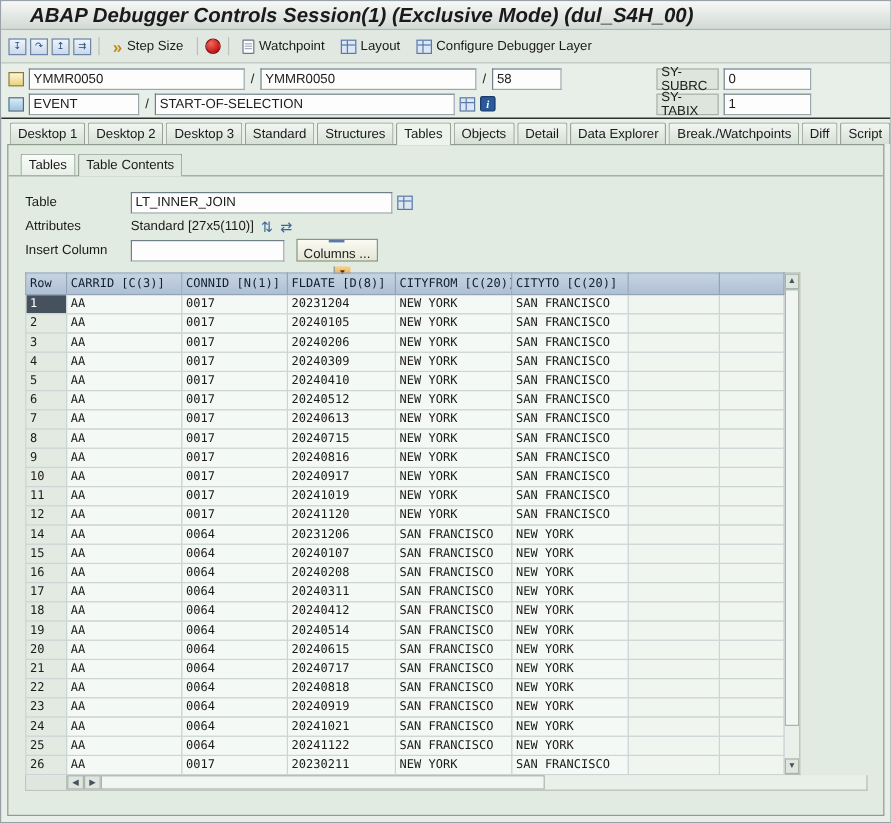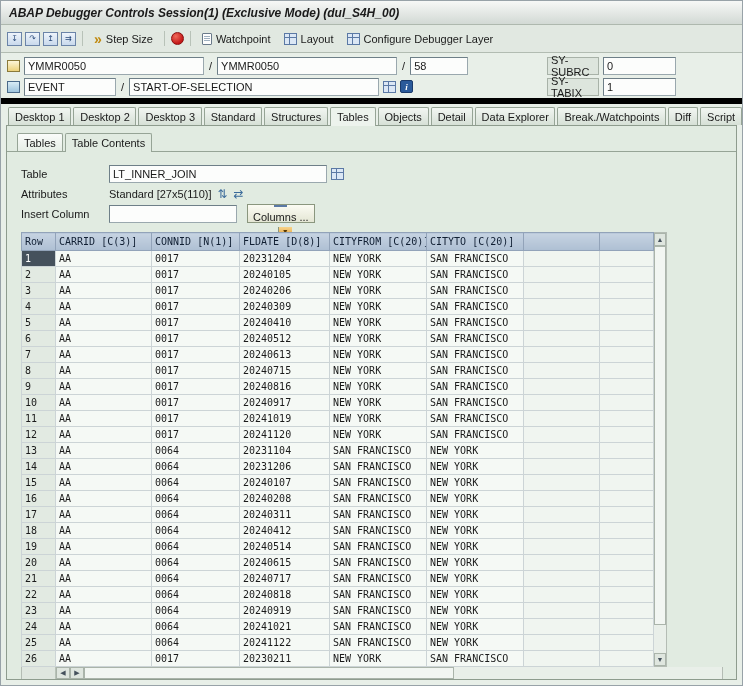--- a/index.html
+++ b/index.html
@@ -3,35 +3,35 @@
 <meta charset="utf-8">
 <style>
   * { margin:0; padding:0; box-sizing:border-box; }
   html,body { width:743px; height:686px; }
   body { font-family:"Liberation Sans","DejaVu Sans",sans-serif; font-size:11px; color:#1a1a1a; background:#ffffff; }
 
   .window { width:743px; height:686px; background:#e8efe8; border:1px solid #98a2a8; display:flex; flex-direction:column; overflow:hidden; }
 
   
   .titlebar { flex:0 0 24px; background:linear-gradient(#f7f8f7,#d2d9d4); border-bottom:1px solid #aeb8ae; display:flex; align-items:center; padding:0 8px; }
-  .titlebar .title { font-size:12px; font-weight:bold; font-style:italic; white-space:nowrap; }
+  .titlebar .title { font-size:17px; font-weight:bold; font-style:italic; white-space:nowrap;margin-left:16px; }
 
   
   .toolbar { flex:0 0 28px; background:#e1e8e1; border-bottom:1px solid #b2bcb2; display:flex; align-items:center; padding:0 6px; gap:3px; }
   .tbtn { display:flex; align-items:center; gap:4px; padding:2px 4px; border:1px solid transparent; border-radius:2px; white-space:nowrap; }
   .tsep { width:1px; height:15px; background:#b8c2b8; margin:0 3px; }
   .stepicon { width:15px; height:14px; border:1px solid #6b84a8; background:linear-gradient(#eef4fb,#c9d9ec); display:inline-flex; align-items:center; justify-content:center; font-size:8px; color:#2a4a7a; }
   .icon-step { color:#c08a10; font-weight:bold; font-size:14px; line-height:12px; }
   .icon-stop { width:13px; height:13px; border-radius:50%; background:radial-gradient(circle at 35% 30%, #f06a5a, #c41818 70%); border:1px solid #8a0e0e; display:inline-block; }
   .icon-doc { width:10px; height:12px; background:#fdfdfd; border:1px solid #6a7a8a; border-radius:1px; display:inline-block; position:relative; }
   .icon-doc::after { content:""; position:absolute; left:1px; top:2px; width:6px; height:1px; background:#9fb0c0; box-shadow:0 2px 0 #9fb0c0, 0 4px 0 #9fb0c0; }
   .gicon { width:13px; height:12px; border:1px solid #5b79a5; background-color:#dbe7f5; background-image:linear-gradient(#5b79a5,#5b79a5),linear-gradient(#5b79a5,#5b79a5); background-size:100% 1px,1px 100%; background-position:0 3px,4px 0; background-repeat:no-repeat; display:inline-block; }
 
   
-  .context { flex:0 0 46px; background:#e8efe8; border-bottom:6px solid #000000; padding:3px 66px 2px 6px; display:flex; flex-direction:column; gap:2px; }
+  .context { flex:0 0 46px; background:#e8efe8; border-bottom:1px solid #000000; padding:3px 66px 2px 6px; display:flex; flex-direction:column; gap:2px; }
   .crow { display:flex; align-items:center; gap:4px; height:19px; }
   .field { height:18px; background:#fcfdfc; border:1px solid #9aa8ae; border-top-color:#6e7f88; border-left-color:#6e7f88; padding:0 3px; display:flex; align-items:center; overflow:hidden; white-space:nowrap; }
   .w-prog { width:180px; } .w-line { width:58px; } .w-event { width:92px; } .w-sos { width:250px; } .w-sys { width:73px; }
   .slash { color:#222; padding:0 1px; }
   .syslabel { height:18px; width:52px; background:#dde5dd; border:1px solid #a8b2a8; padding:0 3px; display:flex; align-items:center; }
   .pushright { margin-left:auto; }
   .prog-icon { width:13px; height:12px; background:linear-gradient(#fdf6d8,#ecd27a); border:1px solid #8a7a3a; display:inline-block; }
   .event-icon { width:13px; height:12px; background:linear-gradient(#d8ecf6,#9ec4dd); border:1px solid #4a6a8a; display:inline-block; }
   .info-icon { width:13px; height:13px; background:#2a5a9a; border:1px solid #1a3a6a; border-radius:2px; color:#fff; font-size:9px; font-weight:bold; font-style:italic; display:inline-flex; align-items:center; justify-content:center; font-family:"Liberation Serif",serif; }
 
@@ -335,31 +335,20 @@
                 <td>AA</td>
                 <td>0017</td>
                 <td>20241120</td>
                 <td>NEW YORK</td>
                 <td>SAN FRANCISCO</td>
                 <td class="filler"></td>
                 <td class="filler"></td>
                 <td class="filler"></td>
               </tr>
               <tr>
-                <td class="rownum">13</td>
-                <td>AA</td>
-                <td>0064</td>
-                <td>20231104</td>
-                <td>SAN FRANCISCO</td>
-                <td>NEW YORK</td>
-                <td class="filler"></td>
-                <td class="filler"></td>
-                <td class="filler"></td>
-              </tr>
-              <tr>
                 <td class="rownum">14</td>
                 <td>AA</td>
                 <td>0064</td>
                 <td>20231206</td>
                 <td>SAN FRANCISCO</td>
                 <td>NEW YORK</td>
                 <td class="filler"></td>
                 <td class="filler"></td>
                 <td class="filler"></td>
               </tr>

